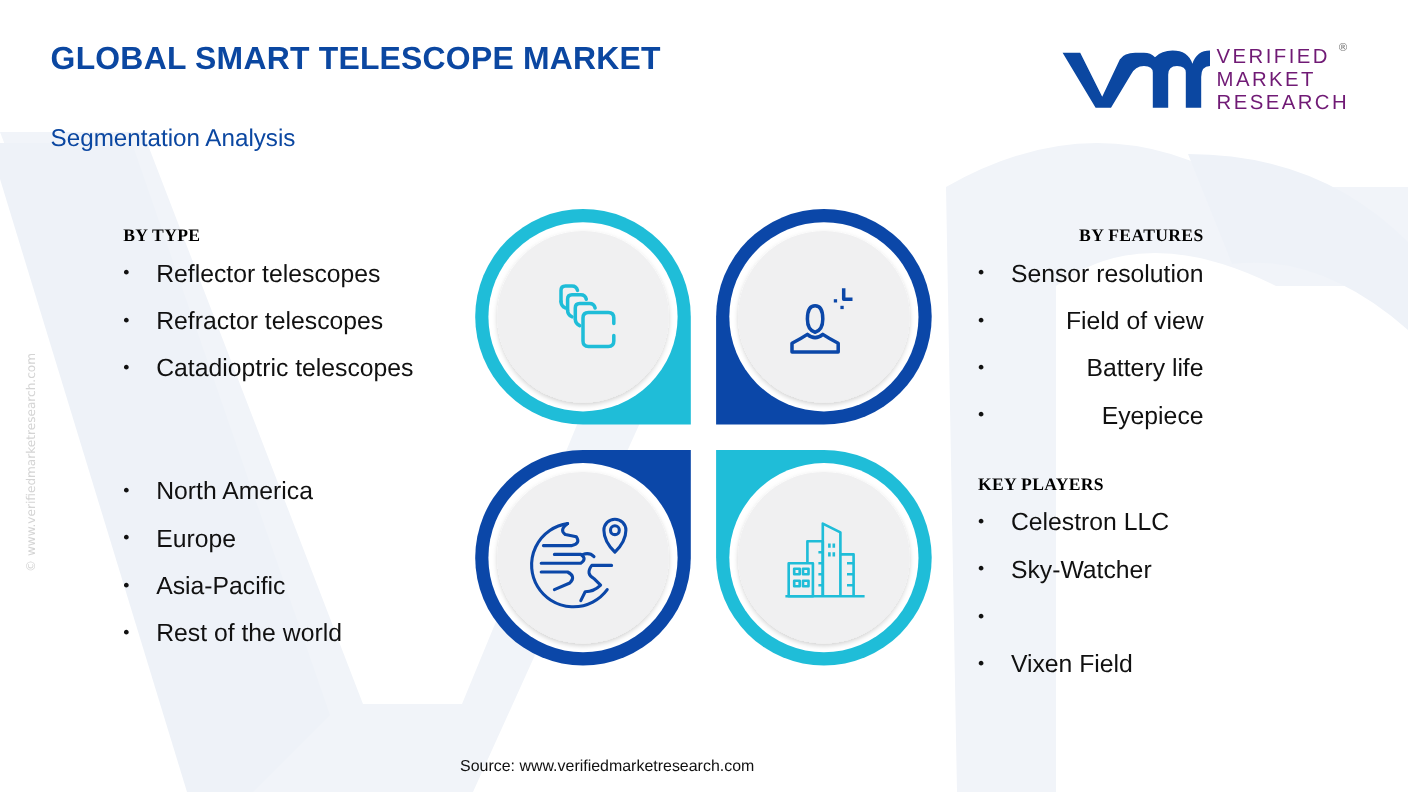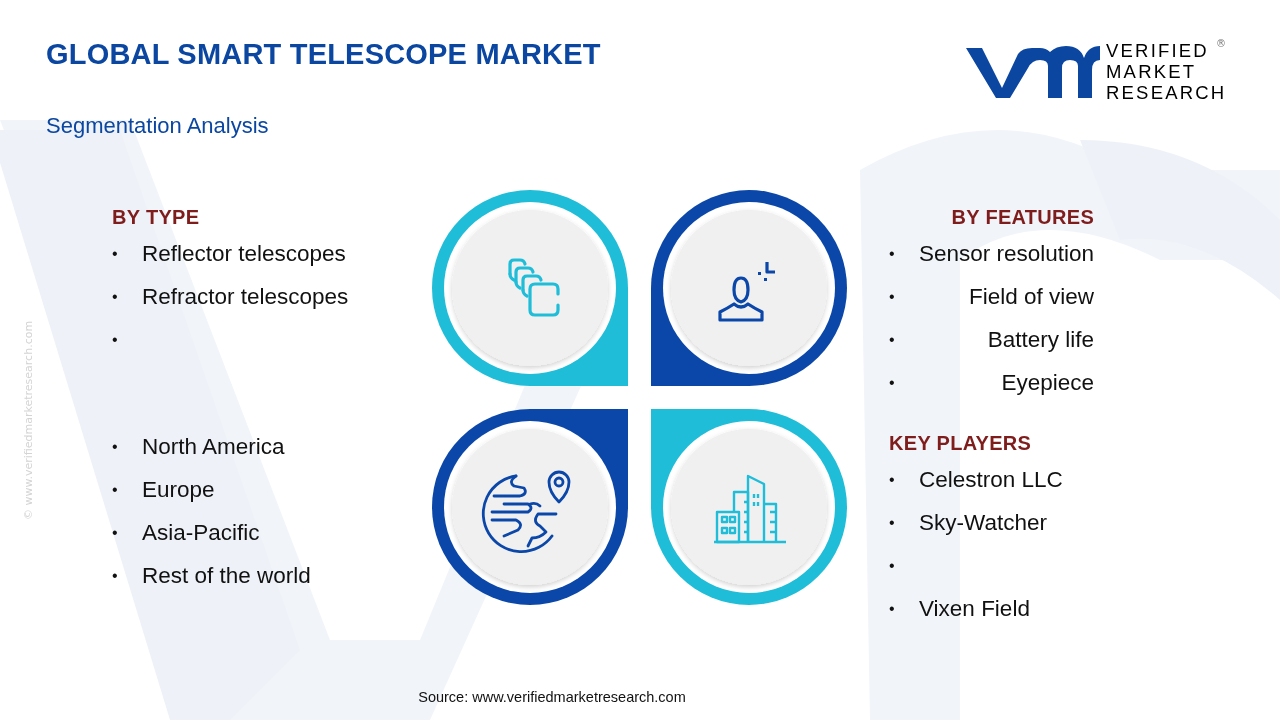--- a/index.html
+++ b/index.html
@@ -1,25 +1,25 @@
 <!DOCTYPE html>
 <html><head>
 <meta charset="utf-8">
 <style>
   html, body { margin:0; padding:0; }
   body { width:1280px; height:720px; position:relative; overflow:hidden; background:#ffffff; font-family:"DejaVu Sans", sans-serif; }
   .bg-watermark { position:absolute; left:0; top:0; width:1280px; height:720px; z-index:0; }
   .title { position:absolute; left:46px; top:38px; font-size:29px; font-weight:700; color:#0b47a1; letter-spacing:0.2px; z-index:2; font-family:"Liberation Sans", sans-serif; }
   .subtitle { position:absolute; left:46px; top:113px; font-size:22px; color:#0b47a1; z-index:2; font-family:"Liberation Sans", sans-serif; }
   .logo { position:absolute; left:960px; top:36px; width:270px; height:70px; z-index:2; }
-  .logo-text { position:absolute; left:1106px; top:40px; font-family:"Liberation Sans", sans-serif; color:#000000; font-size:18.5px; line-height:21px; letter-spacing:2.2px; font-weight:400; z-index:3; }
+  .logo-text { position:absolute; left:1106px; top:40px; font-family:"Liberation Sans", sans-serif; color:#701a75; font-size:18.5px; line-height:21px; letter-spacing:2.2px; font-weight:400; z-index:3; }
   .logo-reg { position:absolute; left:1216px; top:38px; font-size:10px; color:#777; z-index:3; }
   .side-url { position:absolute; left:22px; top:520px; transform-origin:left top; transform:rotate(-90deg); font-size:11px; color:#d4d4d4; white-space:nowrap; z-index:2; }
   .seg { position:absolute; z-index:2; }
-  .seg h3 { margin:0 0 10px 0; font-size:20px; font-weight:700; color:#7f1d1d; font-family:Liberation Sans, sans-serif; letter-spacing:0.3px; }
+  .seg h3 { margin:0 0 10px 0; font-size:16px; font-weight:700; color:#000000; font-family:Liberation Serif, serif; letter-spacing:0.3px; }
   .seg ul { list-style:none; margin:0; padding:0; }
   .seg li { position:relative; font-size:22.5px; color:#111; height:43px; line-height:30px; padding-left:30px; font-family:"Liberation Sans", sans-serif; }
   .seg li .dot { position:absolute; left:0; top:0; font-size:16px; }
   .seg-type { left:112px; top:206px; }
   .seg-geo { left:112px; top:432px; }
   .seg-feat { left:889px; top:206px;text-align:right; }
   .seg-players { left:889px; top:432px; }
   .quad { position:absolute; z-index:2; }
   .source { position:absolute; left:0; width:1104px; top:689px; text-align:center; font-size:14.5px; color:#111; font-family:"Liberation Sans", sans-serif; z-index:2; }
 </style>
@@ -46,21 +46,21 @@
 </div>
 <div class="logo-reg">®</div>
 
 <div class="side-url">© www.verifiedmarketresearch.com</div>
 
 <div class="seg seg-type">
   <h3>BY TYPE</h3>
   <ul>
     <li><span class="dot">•</span><span>Reflector telescopes</span></li>
     <li><span class="dot">•</span><span>Refractor telescopes</span></li>
-    <li><span class="dot">•</span></li>
+    <li><span class="dot">•</span><span>Catadioptric telescopes</span></li>
   </ul>
 </div>
 
 <div class="seg seg-geo">
   <ul>
     <li><span class="dot">•</span><span>North America</span></li>
     <li><span class="dot">•</span><span>Europe</span></li>
     <li><span class="dot">•</span><span>Asia-Pacific</span></li>
     <li><span class="dot">•</span><span>Rest of the world</span></li>
   </ul>

